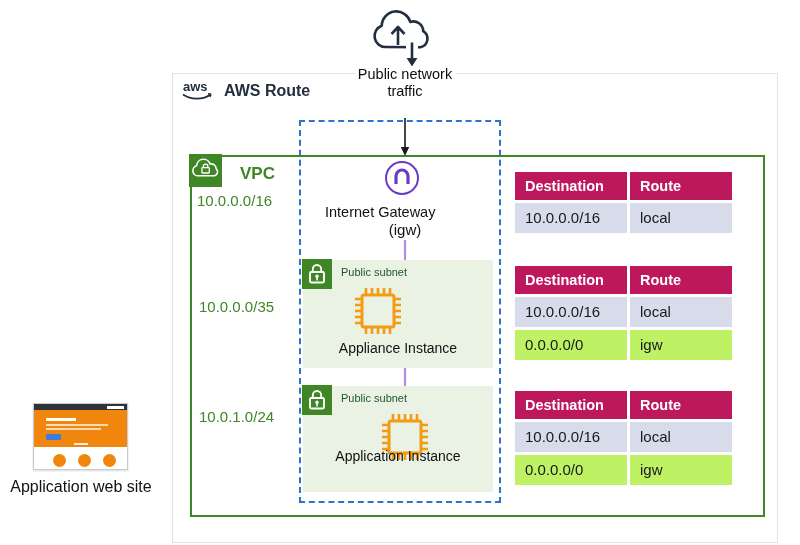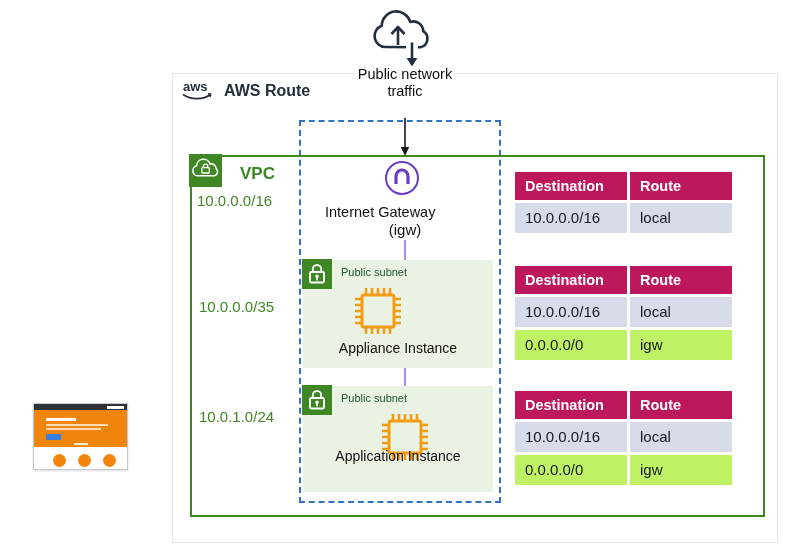--- a/index.html
+++ b/index.html
@@ -184,14 +184,15 @@
       <div class="t-line t-l1"></div>
       <div class="t-line t-l2"></div>
       <div class="t-line t-l3"></div>
       <div class="t-btn"></div>
       <div class="t-line t-dots"></div>
     </div>
     <div class="t-circle t-c1"></div>
     <div class="t-circle t-c2"></div>
     <div class="t-circle t-c3"></div>
   </div>
+  <div class="abs site-label">Application web site</div>
 
 </div>
 
 </body></html>

